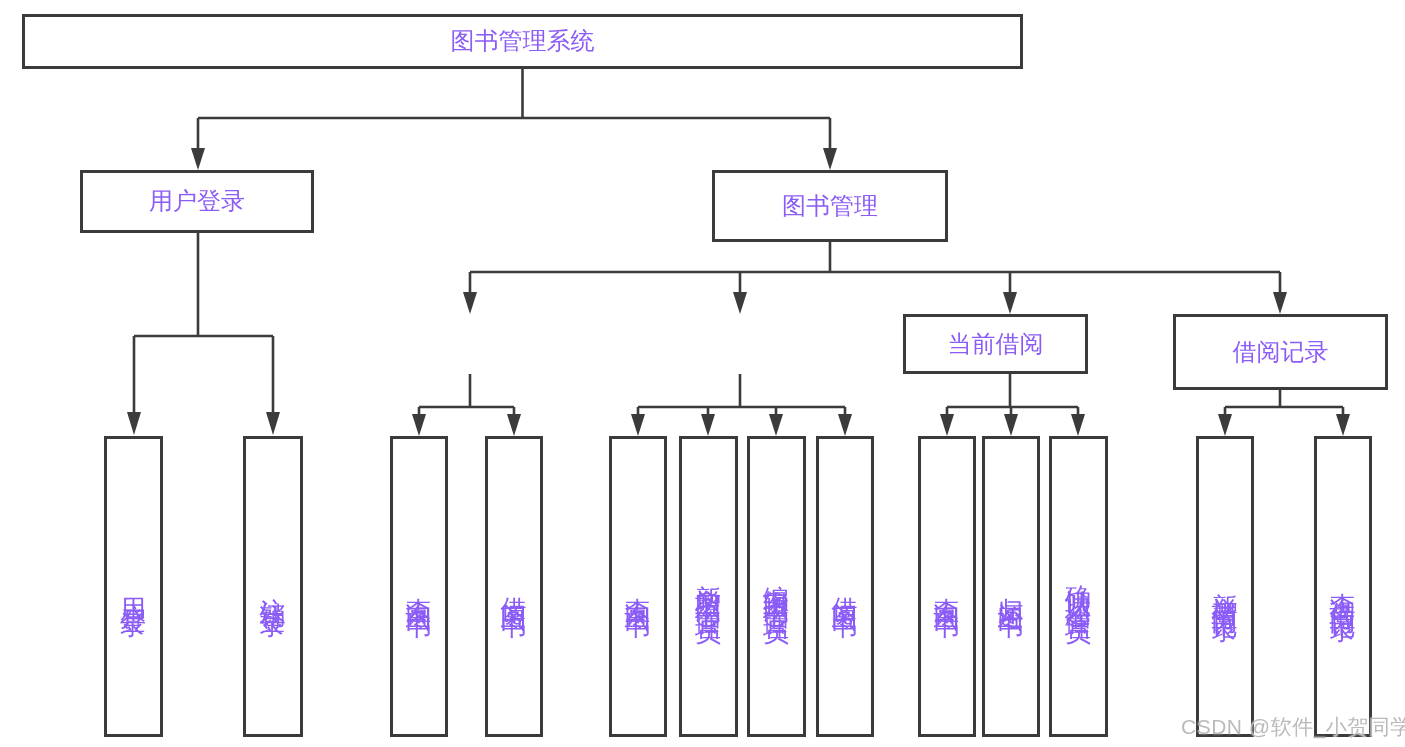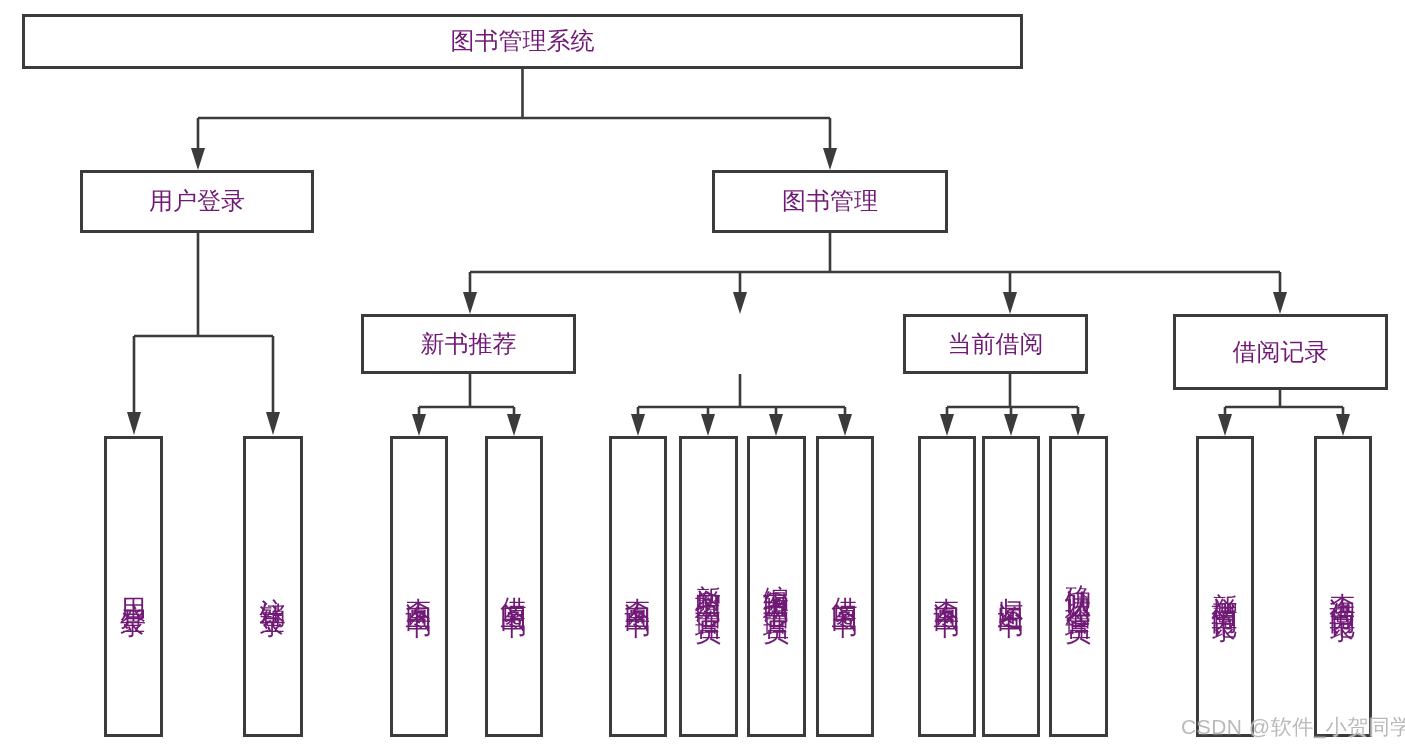--- a/index.html
+++ b/index.html
@@ -25,34 +25,34 @@
     display: flex;
     align-items: center;
     justify-content: center;
     z-index: 2;
     color: #404040;
   }
   .box .lbl {
     font-size: 24px;
     line-height: 1.2;
     white-space: nowrap;
-    color: #701a75;
+    color: #8b5cf6;
   }
   .leaf .lbl {
     writing-mode: vertical-rl;
     text-orientation: mixed;
     font-size: 26px;
     line-height: 1;
     letter-spacing: 5px;
     white-space: nowrap;
   }
   
   .n-root  { left: 22px;   top: 14px;  width: 1001px; height: 55px; }
   .n-login { left: 80px;   top: 170px; width: 234px;  height: 63px; }
-  .n-mgmt  { left: 712px;  top: 170px; width: 236px;  height: 63px; }
+  .n-mgmt  { left: 712px;  top: 170px; width: 236px;  height: 72px; }
   .n-g1    { left: 361px;  top: 314px; width: 215px;  height: 60px; }
   .n-g2    { left: 633px;  top: 314px; width: 215px;  height: 60px; }
   .n-g3    { left: 903px;  top: 314px; width: 185px;  height: 60px; }
   .n-g4    { left: 1173px; top: 314px; width: 215px;  height: 76px; }
   .leaf    { top: 436px; height: 301px; }
   .l-ua { left: 104px;  width: 59px; }
   .l-ub { left: 243px;  width: 60px; }
   .l-1a { left: 390px;  width: 58px; }
   .l-1b { left: 485px;  width: 58px; }
   .l-2a { left: 609px;  width: 58px; }
@@ -132,23 +132,20 @@
     <span class="lbl">图书管理系统</span>
   </div>
 
   <div class="box n-login">
     <span class="lbl">用户登录</span>
   </div>
   <div class="box n-mgmt">
     <span class="lbl">图书管理</span>
   </div>
 
-  <div class="box n-g1">
-    <span class="lbl">新书推荐</span>
-  </div>
   <div class="box n-g3">
     <span class="lbl">当前借阅</span>
   </div>
   <div class="box n-g4">
     <span class="lbl">借阅记录</span>
   </div>
 
   <div class="box leaf l-ua">
     <span class="lbl">用户登录</span>
   </div>

